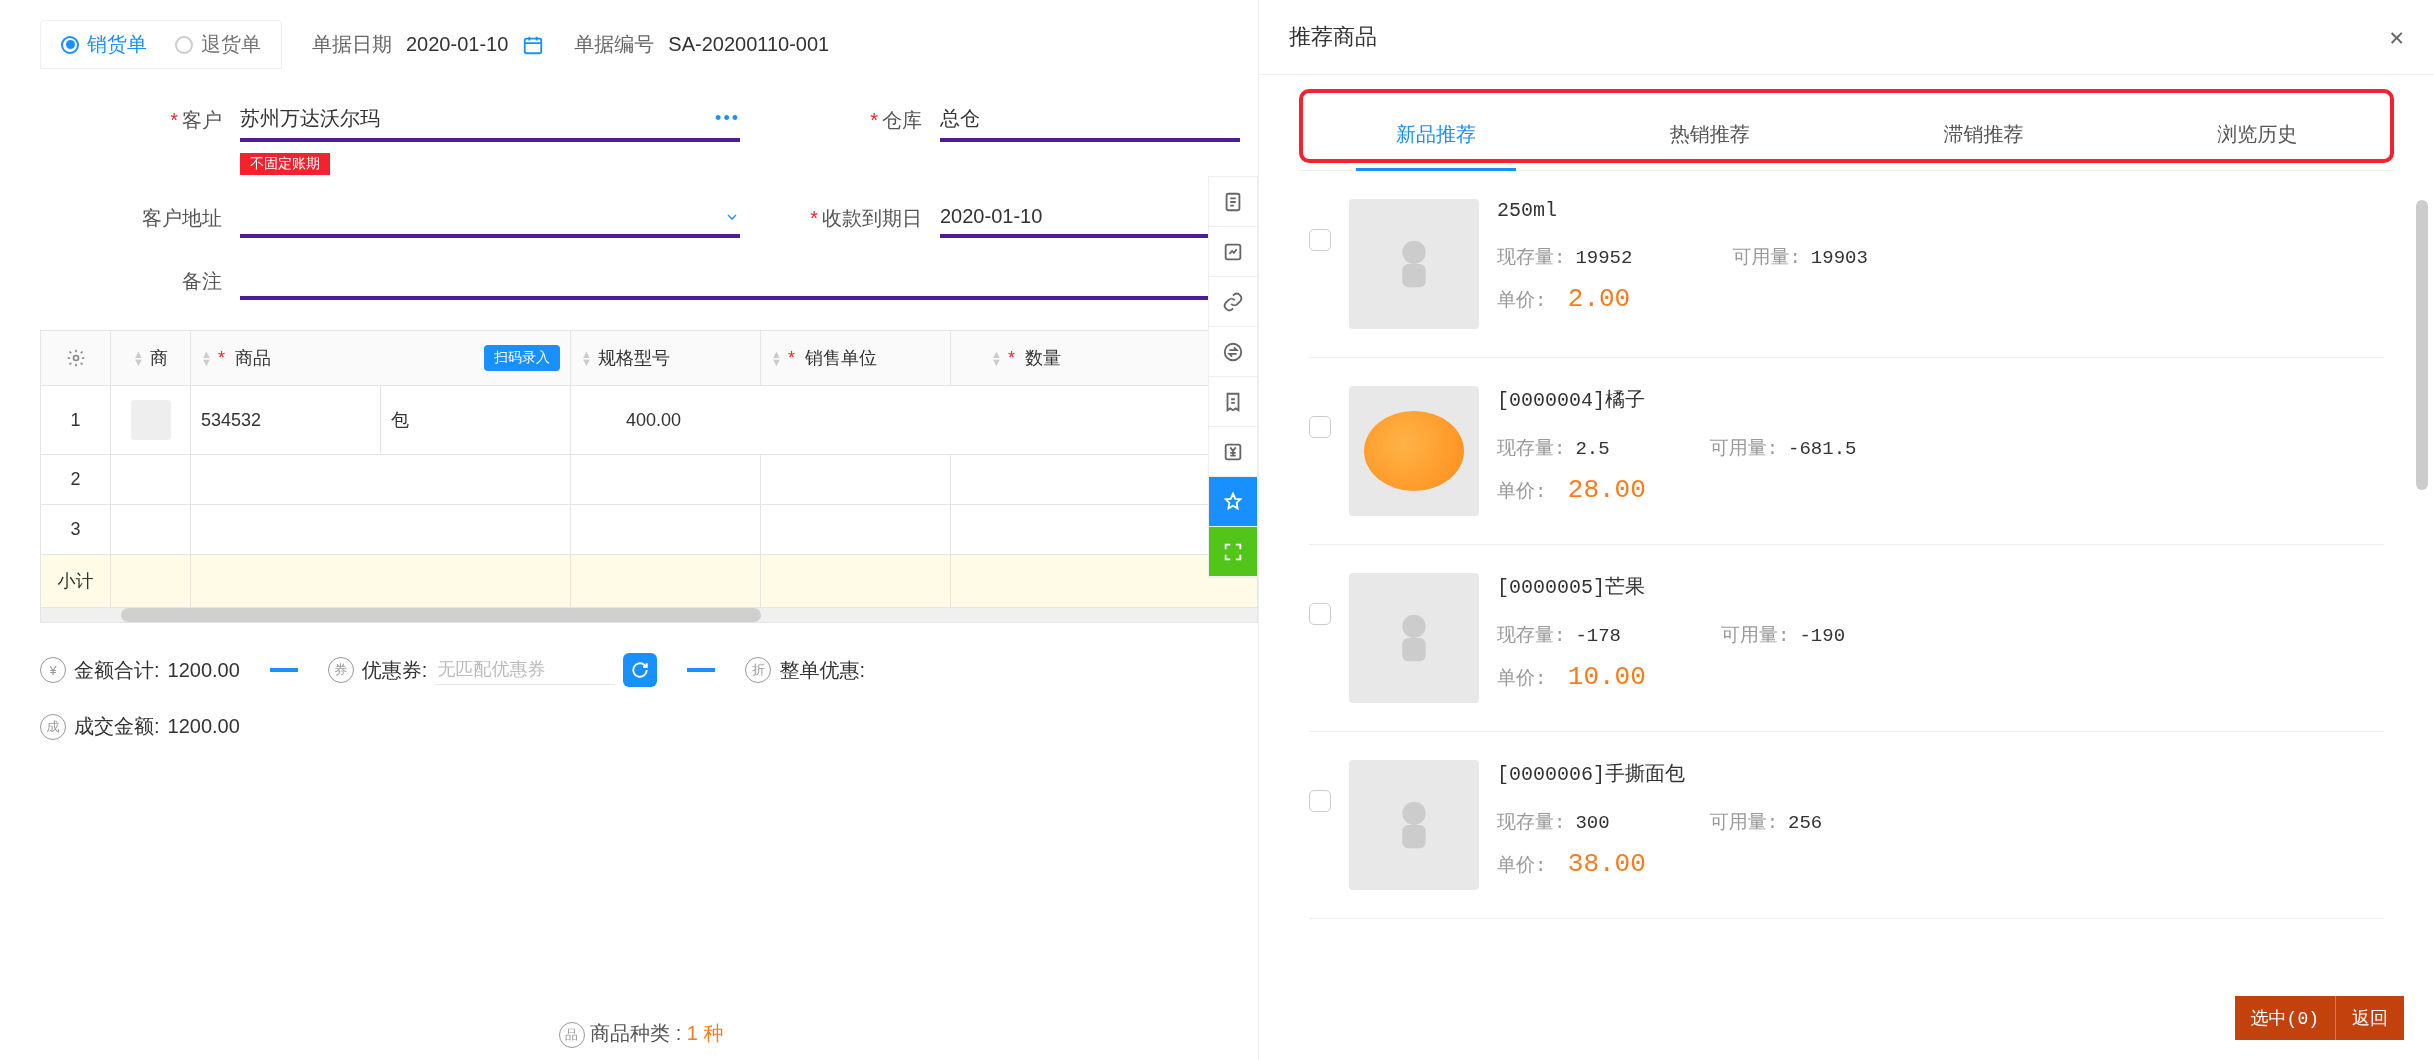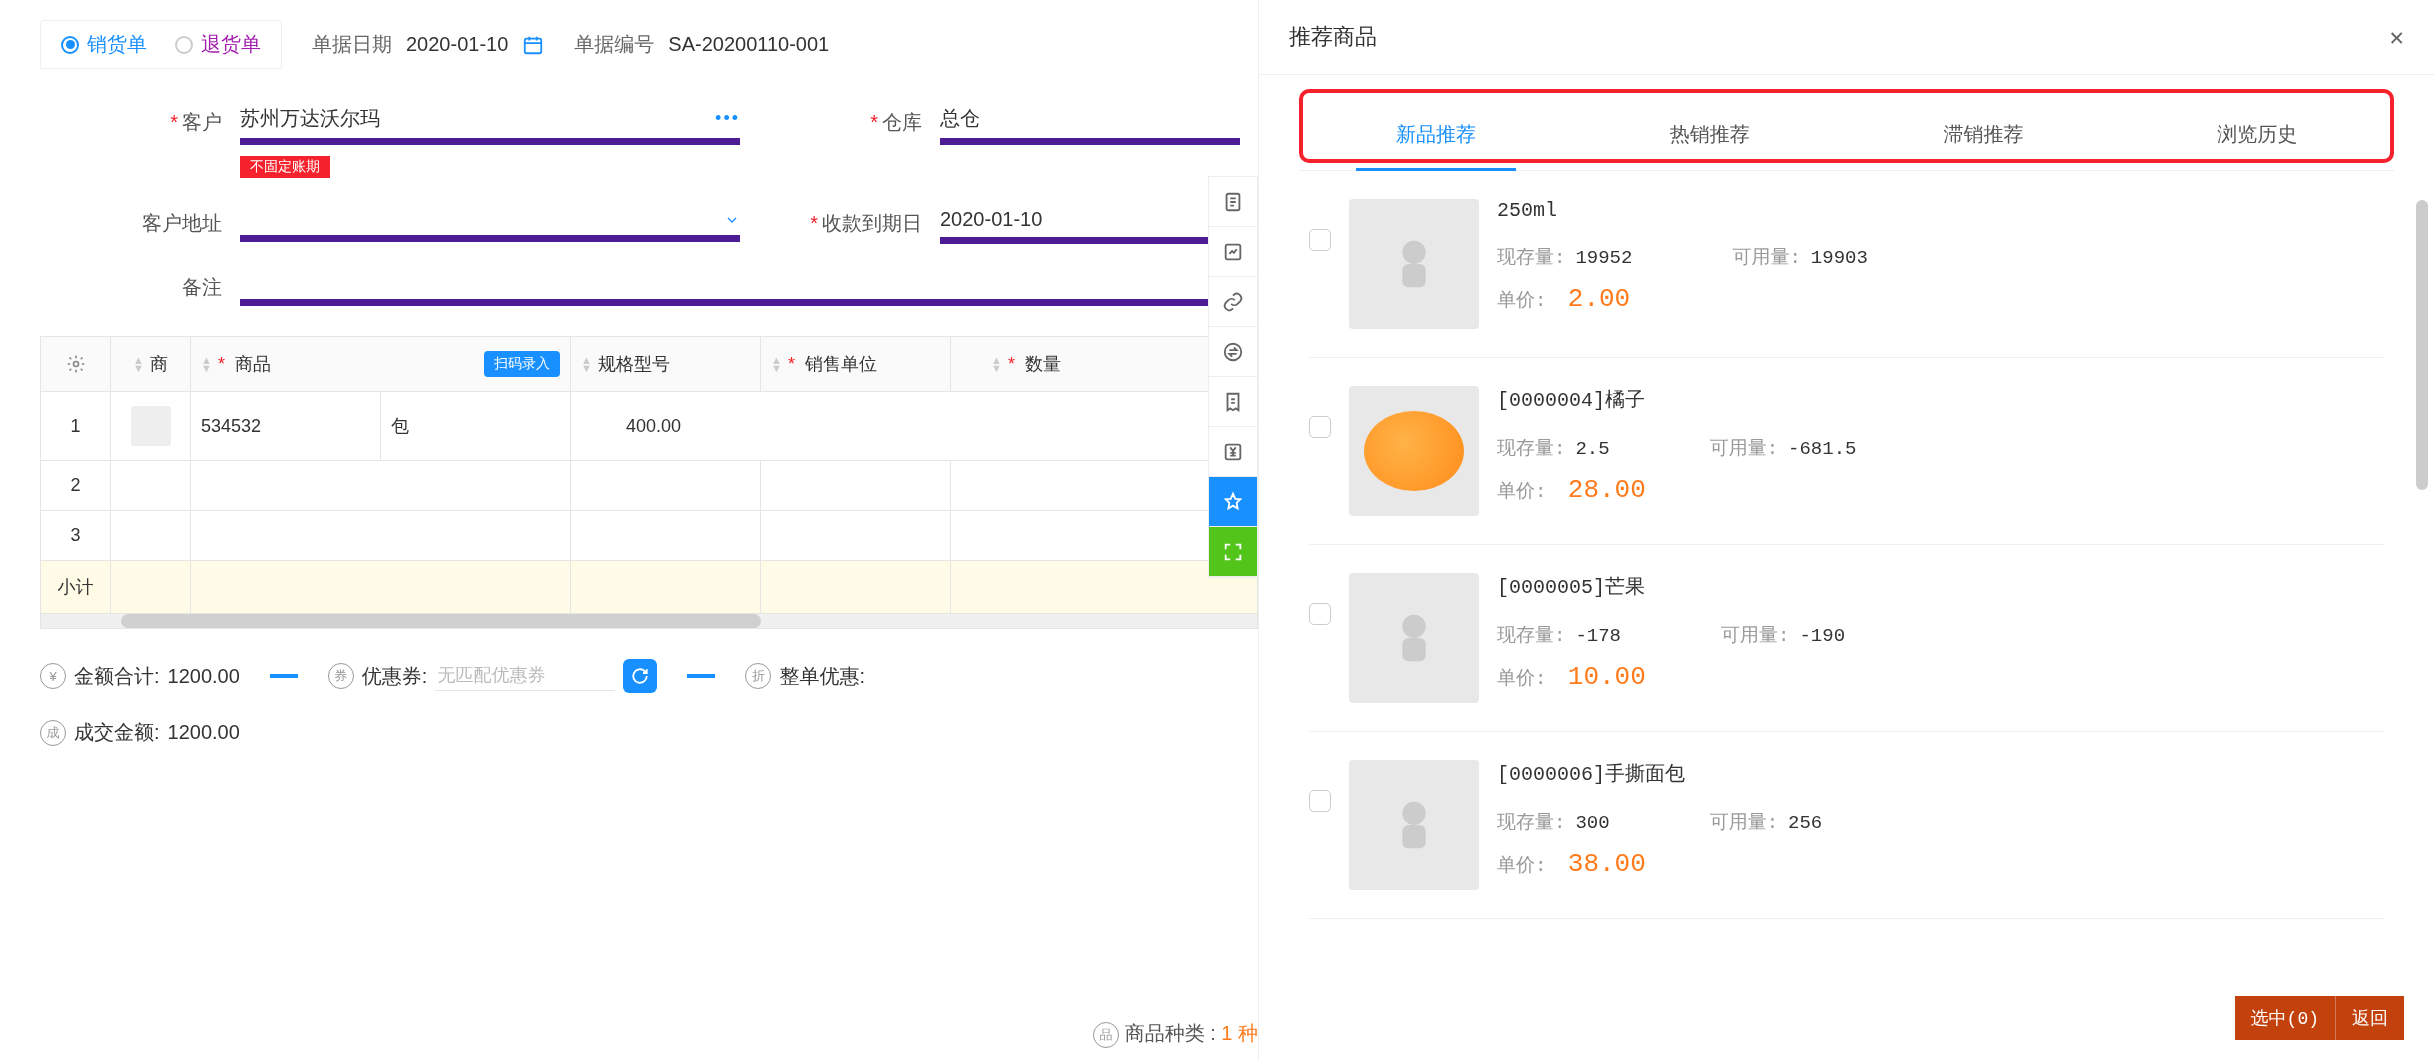--- a/index.html
+++ b/index.html
@@ -10,31 +10,31 @@
 
 
 .header-row { display: flex; align-items: center; gap: 0; margin-bottom: 30px; font-size: 20px; }
 .doc-tabs { display: flex; align-items: center; background: #fff; padding: 10px 20px; border: 1px solid #eee; border-radius: 4px 4px 0 0; }
 .radio-group { display: flex; gap: 28px; align-items: center; }
 .radio-opt { display: flex; align-items: center; gap: 8px; cursor: pointer; }
 .radio-circle { width: 18px; height: 18px; border: 2px solid #ccc; border-radius: 50%; display: inline-flex; align-items: center; justify-content: center; }
 .radio-circle.checked { border-color: #1890ff; }
 .radio-circle.checked::after { content: ""; width: 9px; height: 9px; background: #1890ff; border-radius: 50%; }
 .radio-label.active { color: #1890ff; }
-.radio-label.inactive { color: #a21caf; }
+.radio-label.inactive { color: #737373; }
 .meta-group { display: flex; align-items: center; gap: 14px; margin-left: 30px; }
 .meta-label { color: #666; }
 .meta-value { color: #333; font-weight: 400; }
 .cal-icon { width: 22px; height: 22px; }
 
 
 .form-grid { display: grid; grid-template-columns: 200px 500px 200px 300px; row-gap: 24px; align-items: center; font-size: 20px; }
 .form-label { text-align: right; padding-right: 18px; color: #555; }
 .req { color: #f5222d; margin-right: 4px; }
-.form-value { display: flex; align-items: center; gap: 8px; border-bottom: 7px solid #4c1d95; padding: 6px 0; min-height: 38px; }
+.form-value { display: flex; align-items: center; gap: 8px; border-bottom: 4px solid #4c1d95; padding: 6px 0; min-height: 38px; }
 .dots { color: #1890ff; font-size: 18px; letter-spacing: 2px; margin-left: auto; cursor: pointer; }
 .chevron { color: #1890ff; margin-left: auto; cursor: pointer; }
 .badge { background: #f5222d; color: #fff; font-size: 14px; padding: 2px 10px; display: inline-block; }
 .badge-row { grid-column: 2; margin-top: -16px; }
 
 
 .table-wrap { margin-top: 30px; border: 1px solid #e5e5e5; overflow: hidden; font-size: 18px; }
 .table-head { display: flex; background: #fafafa; border-bottom: 1px solid #e5e5e5; }
 .th { padding: 14px 10px; border-right: 1px solid #e5e5e5; display: flex; align-items: center; gap: 6px; position: relative; }
 .th:last-child { border-right: none; }
@@ -65,21 +65,21 @@
 .refresh-btn { width: 34px; height: 34px; background: #1890ff; border-radius: 6px; display: inline-flex; align-items: center; justify-content: center; cursor: pointer; }
 .totals2 { margin-top: 26px; display: flex; gap: 30px; align-items: center; font-size: 20px; }
 
 
 .float-toolbar { position: absolute; right: 0; top: 176px; width: 50px; background: #fff; border: 1px solid #eee; display: flex; flex-direction: column; }
 .ft-item { height: 50px; display: flex; align-items: center; justify-content: center; border-bottom: 1px solid #eee; cursor: pointer; color: #666; }
 .ft-item.active { background: #1890ff; color: #fff; }
 .ft-item.green { background: #52c41a; color: #fff; }
 
 
-.footer-bar { position: absolute; bottom: 12px; left: 0; right: 0; text-align: right; font-size: 20px; color: #555; margin-left: 24px; }
+.footer-bar { position: absolute; bottom: 12px; left: 0; right: 0; text-align: center; font-size: 20px; color: #555; margin-left: 24px; }
 .footer-bar .num { color: #ff7a1a; }
 
 
 .rp-header { display: flex; align-items: center; justify-content: space-between; padding: 22px 30px; border-bottom: 1px solid #eee; font-size: 22px; }
 .close-x { font-size: 24px; cursor: pointer; color: #666; }
 .rp-tabs-wrap { padding: 20px 40px 0; position: relative; }
 .highlight-box { position: absolute; left: 40px; right: 40px; top: 14px; height: 74px; border: 4px solid #f5222d; border-radius: 10px; pointer-events: none; }
 .rp-tabs { display: flex; border-bottom: 1px solid #eee; }
 .rp-tab { flex: 1; text-align: center; padding: 26px 0 22px; font-size: 20px; color: #555; cursor: pointer; position: relative; }
 .rp-tab.active { color: #1890ff; }

